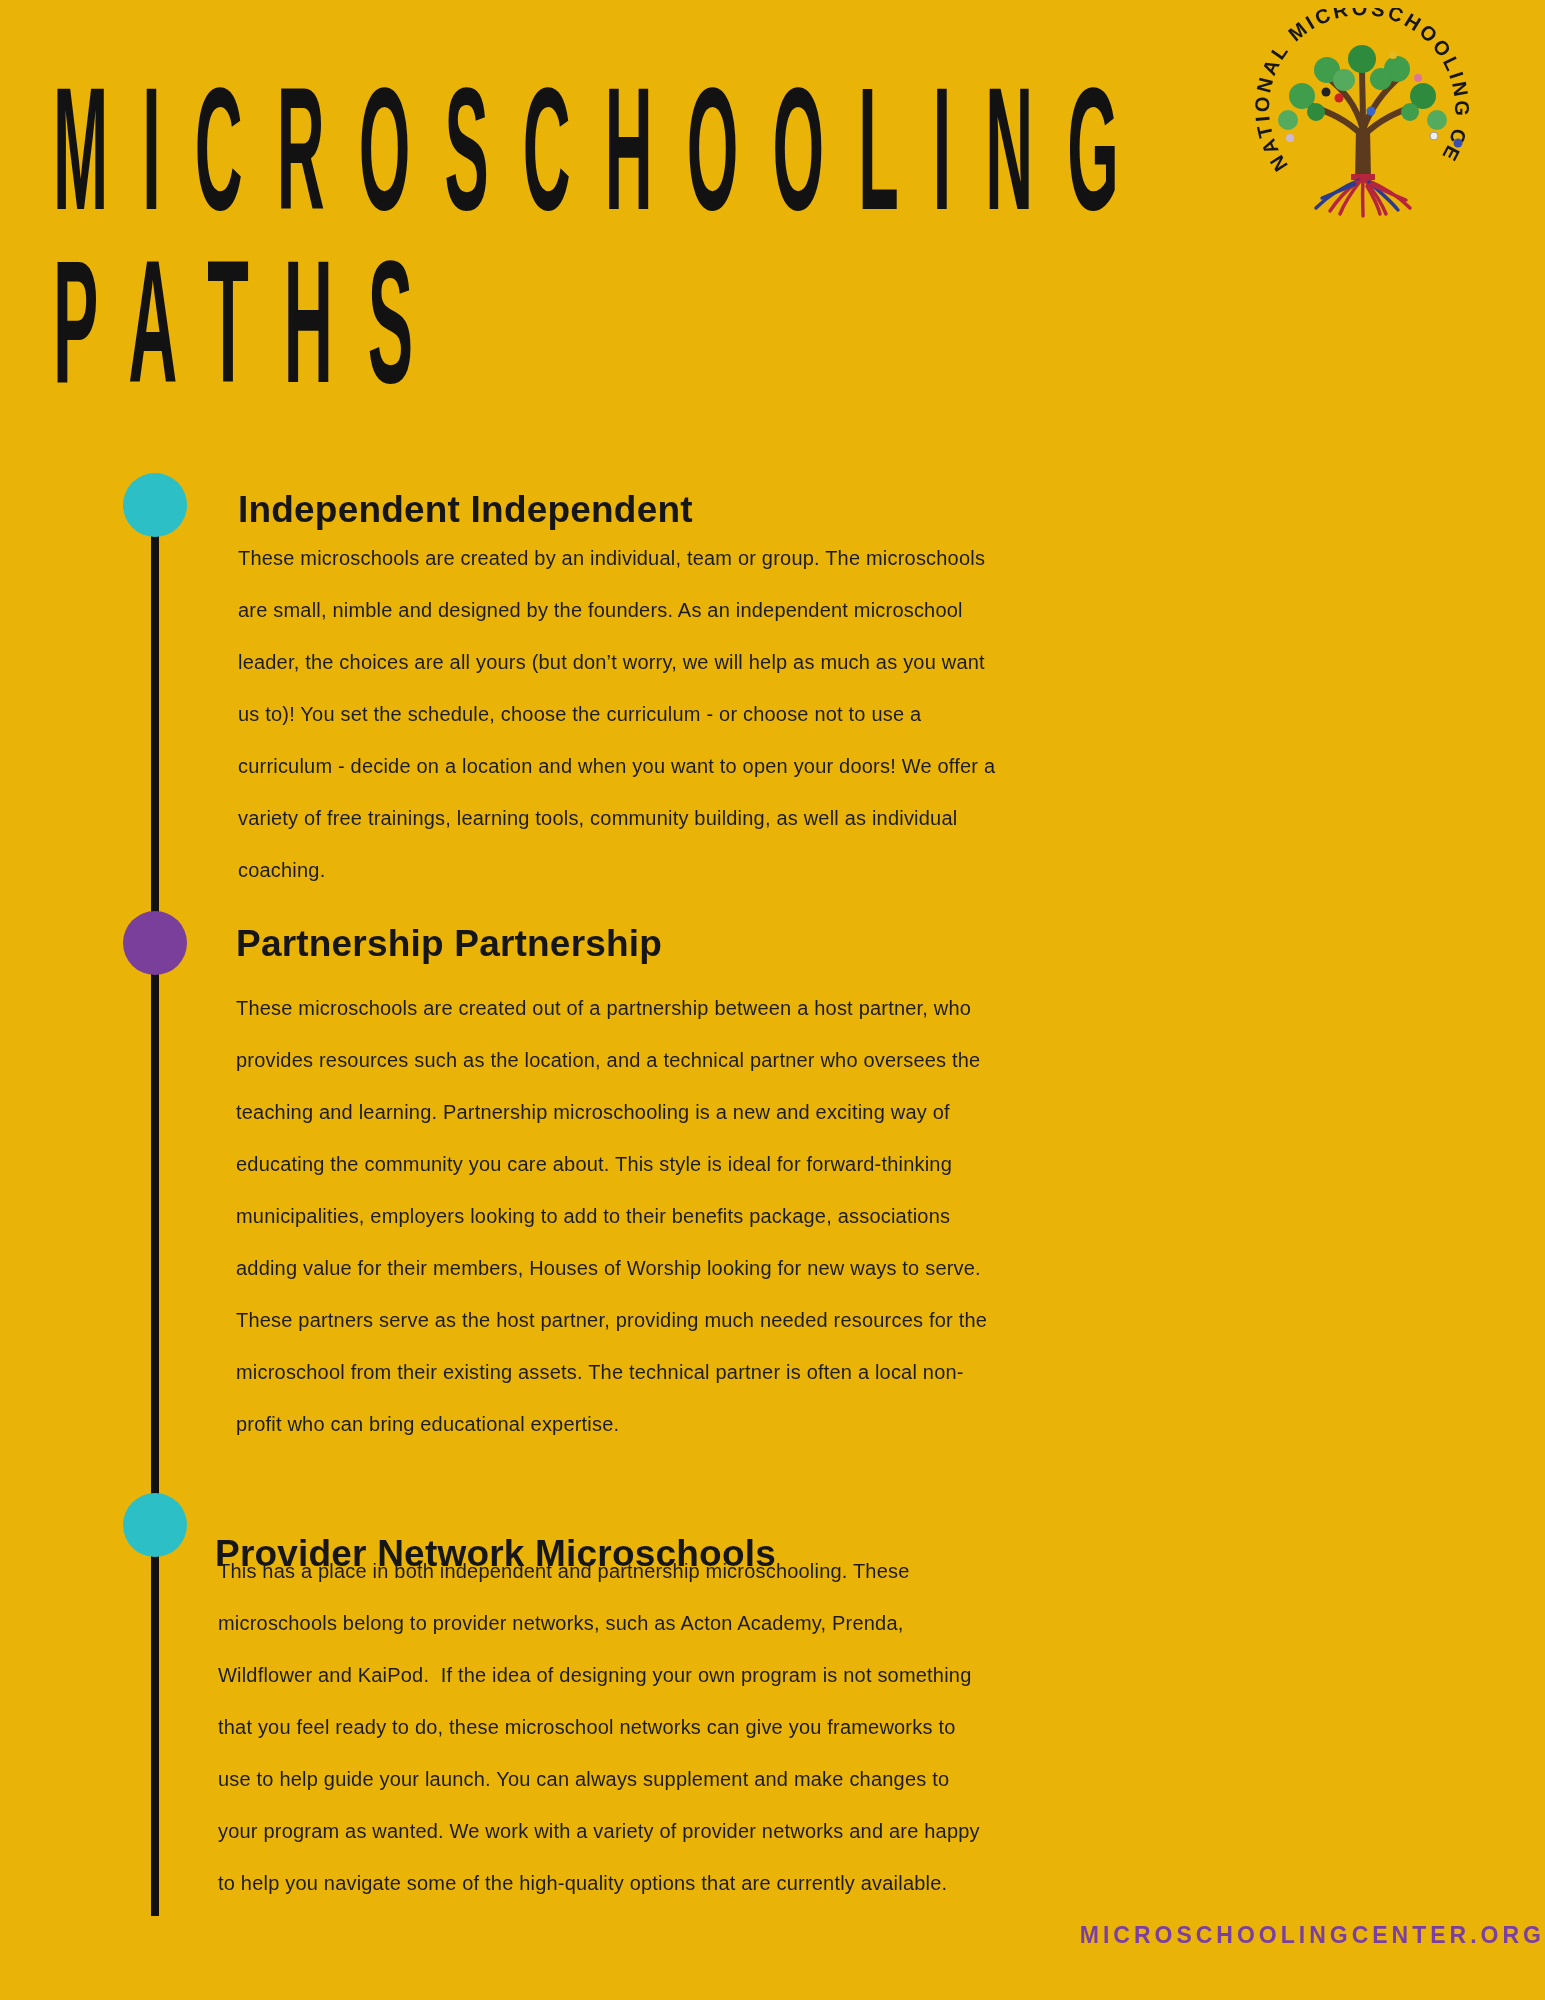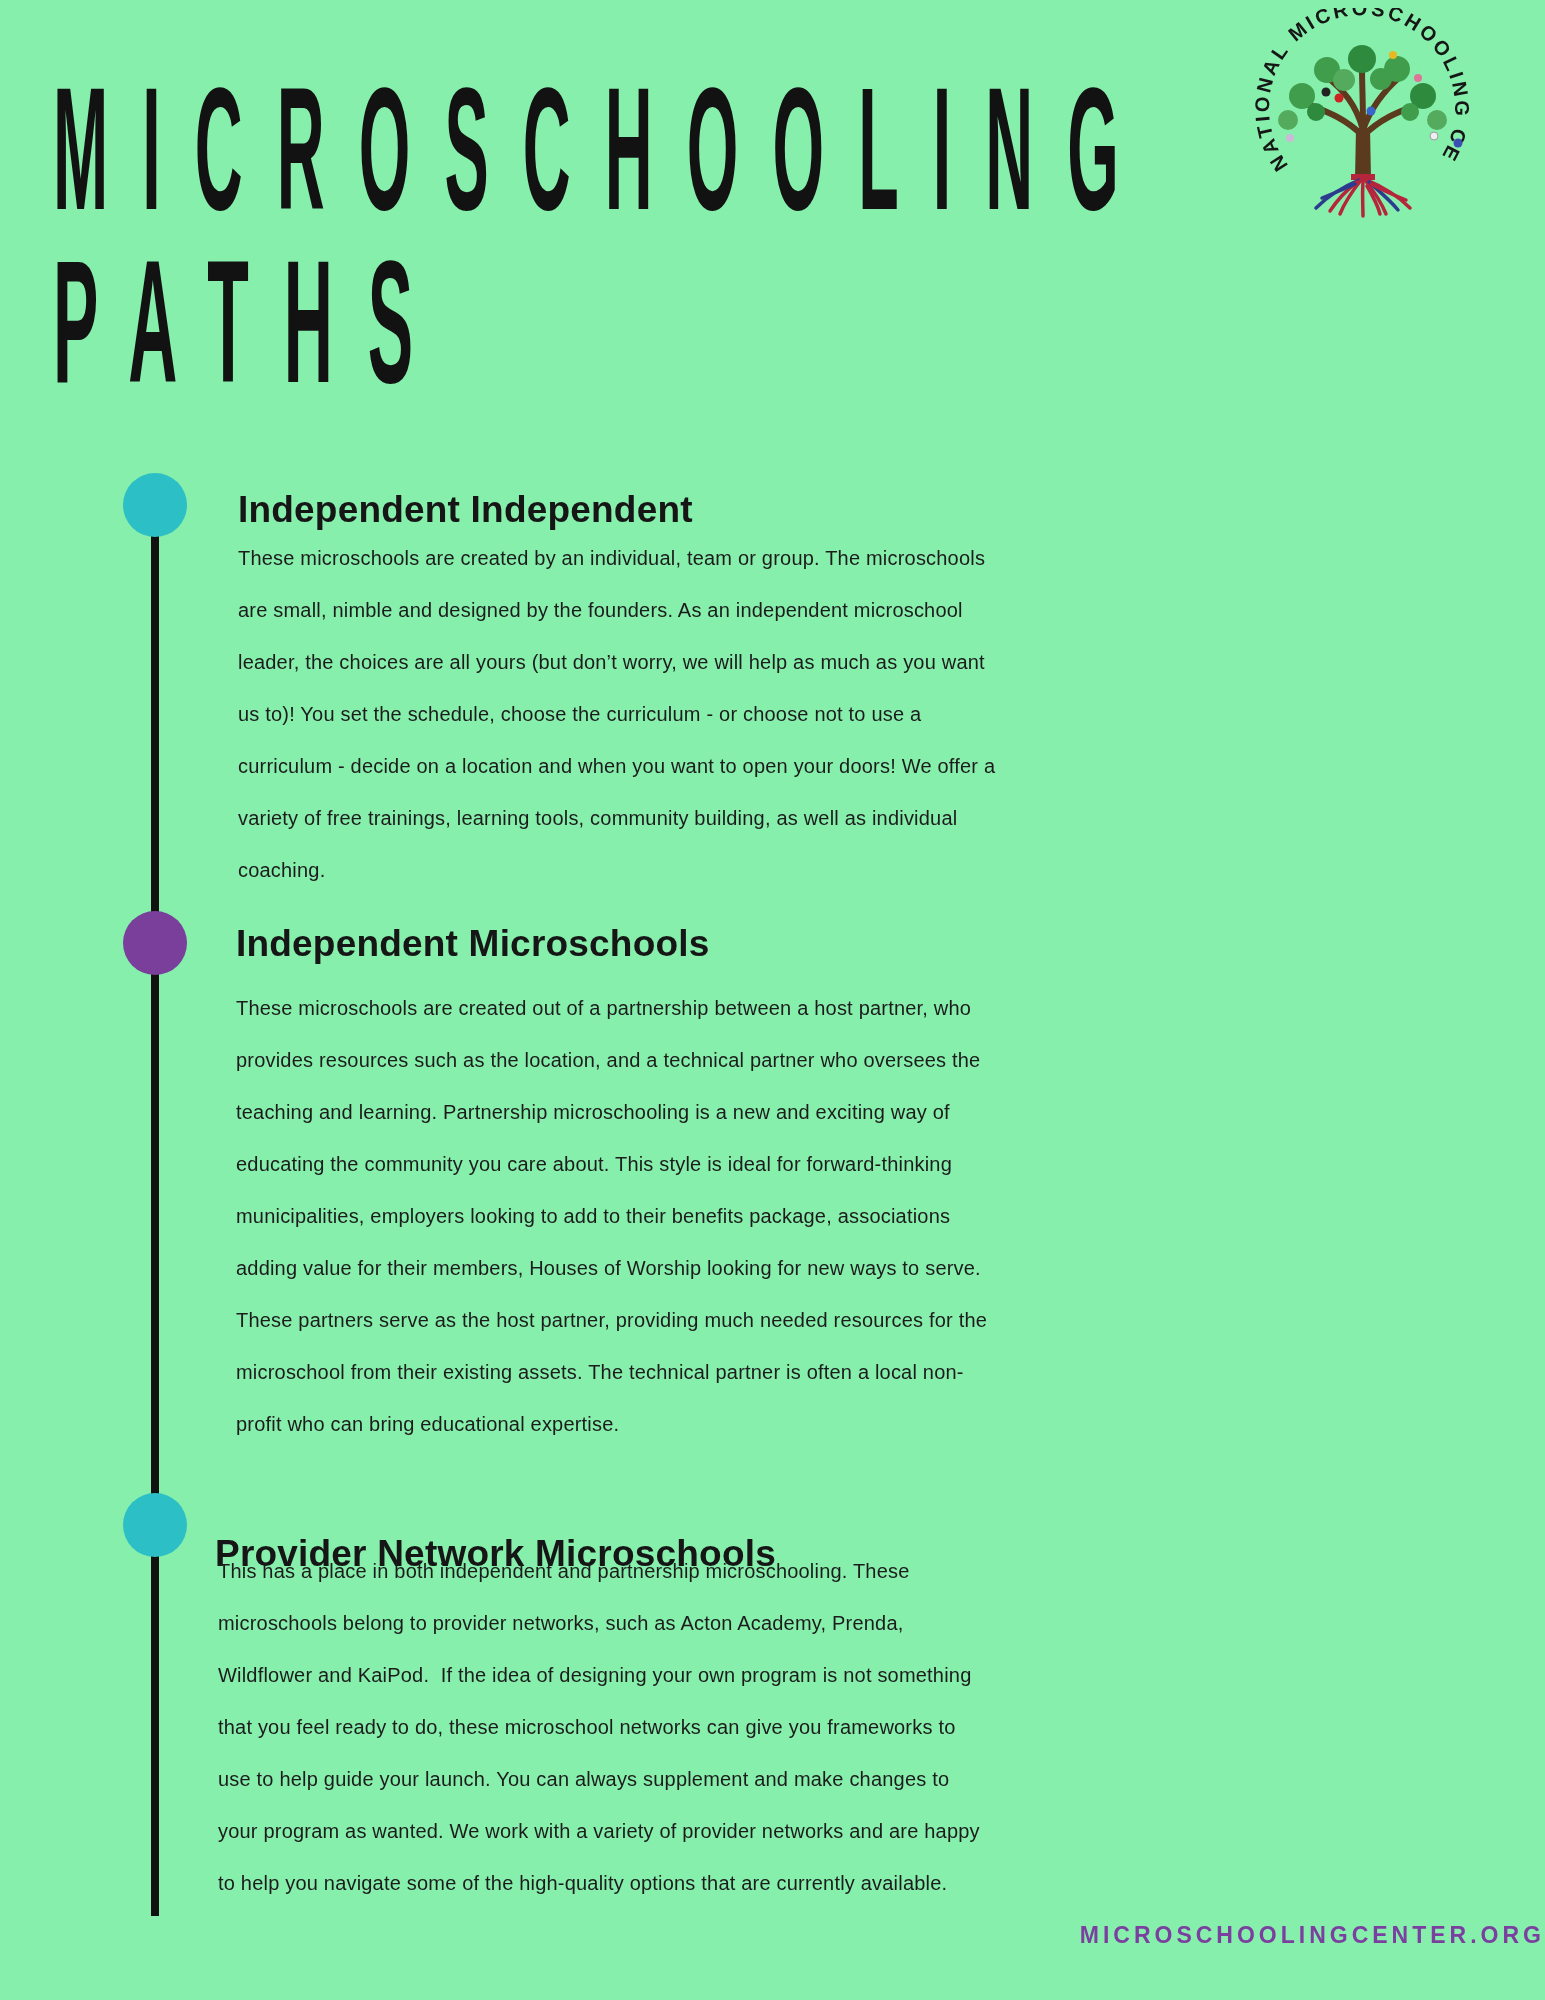--- a/index.html
+++ b/index.html
@@ -2,21 +2,21 @@
 <html><head>
 <meta charset="utf-8">
 <style>
   html,body{margin:0;padding:0;}
   body{
     width:1545px;height:2000px;position:relative;overflow:hidden;
     background:#ffffff;
     font-family:"Liberation Sans", sans-serif;
     -webkit-font-smoothing:antialiased;
   }
-  .page{position:absolute;inset:0;width:1545px;height:2000px;background:#86efac;}
+  .page{position:absolute;inset:0;width:1545px;height:2000px;background:#eab308;}
 
   
   .title-svg{position:absolute;left:50px;top:60px;width:1120px;height:330px;}
   .title-svg text{
     font-family:"Liberation Sans", sans-serif;
     font-weight:700;
     fill:#121212;
   }
 
   
@@ -147,21 +147,21 @@
 
   <div class="section-heading h1">Independent Independent</div>
   <div class="section-body p1">These microschools are created by an individual, team or group. The microschools
 are small, nimble and designed by the founders. As an independent microschool
 leader, the choices are all yours (but don’t worry, we will help as much as you want
 us to)! You set the schedule, choose the curriculum - or choose not to use a
 curriculum - decide on a location and when you want to open your doors! We offer a
 variety of free trainings, learning tools, community building, as well as individual
 coaching.</div>
 
-  <div class="section-heading h2">Independent Microschools</div>
+  <div class="section-heading h2">Partnership Partnership</div>
   <div class="section-body p2">These microschools are created out of a partnership between a host partner, who
 provides resources such as the location, and a technical partner who oversees the
 teaching and learning. Partnership microschooling is a new and exciting way of
 educating the community you care about. This style is ideal for forward-thinking
 municipalities, employers looking to add to their benefits package, associations
 adding value for their members, Houses of Worship looking for new ways to serve.
 These partners serve as the host partner, providing much needed resources for the
 microschool from their existing assets. The technical partner is often a local non-
 profit who can bring educational expertise.</div>
 

